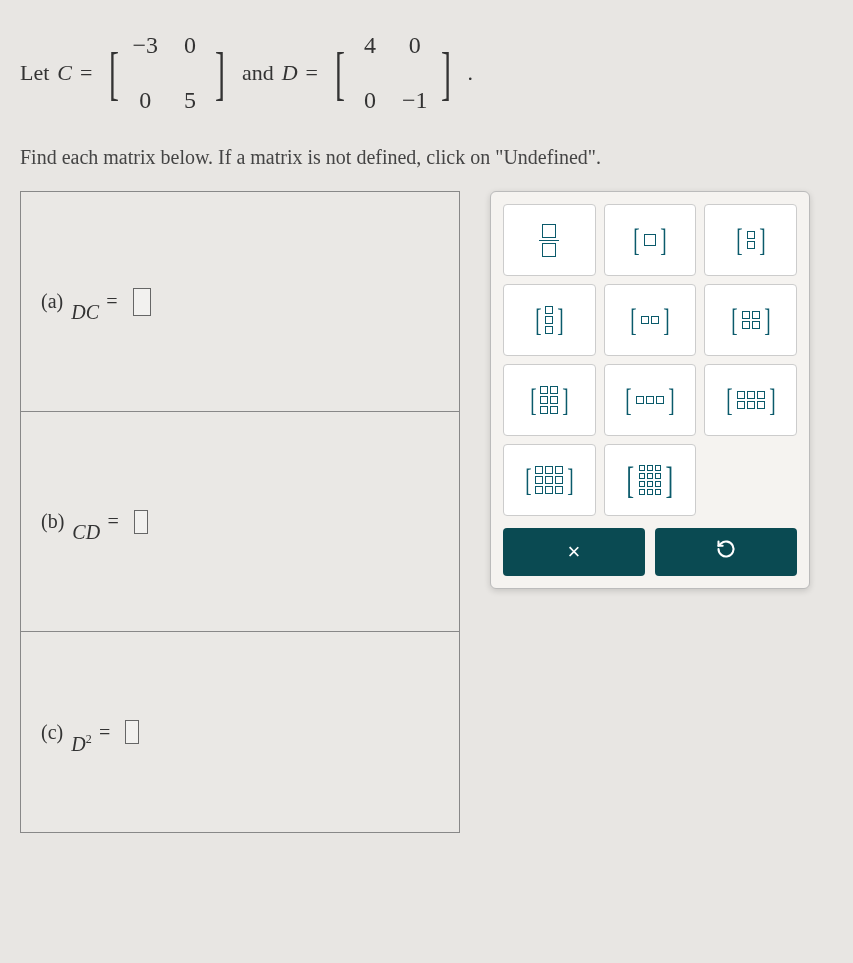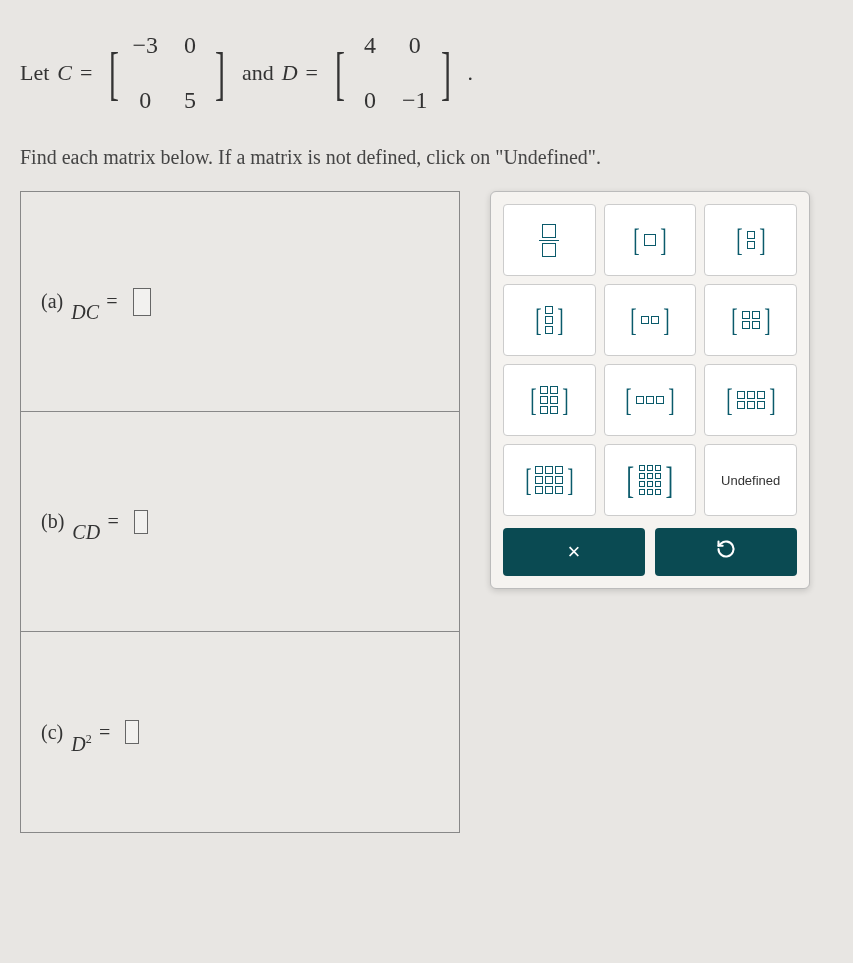--- a/index.html
+++ b/index.html
@@ -332,23 +332,20 @@
               <div class="c" style="width:6px;height:6px"></div>
               <div class="c" style="width:6px;height:6px"></div>
               <div class="c" style="width:6px;height:6px"></div>
               <div class="c" style="width:6px;height:6px"></div>
               <div class="c" style="width:6px;height:6px"></div>
               <div class="c" style="width:6px;height:6px"></div>
             </div>
             <span class="br" style="font-size:38px">]</span>
         </div>
       </div>
-      <div class="keypad-btn">
-        <span class="undefined-text">Undefined</span>
-      </div>
     </div>
     <div class="keypad-actions">
       <button class="action-btn">
         <span>×</span>
       </button>
       <button class="action-btn">
         <span>
           <svg width="20" height="20" viewBox="0 0 24 24" fill="none" stroke="white" stroke-width="2.5" stroke-linecap="round">
             <path d="M3 12a9 9 0 1 0 3-6.7L3 8"></path>
             <polyline points="3 3 3 8 8 8"></polyline>

